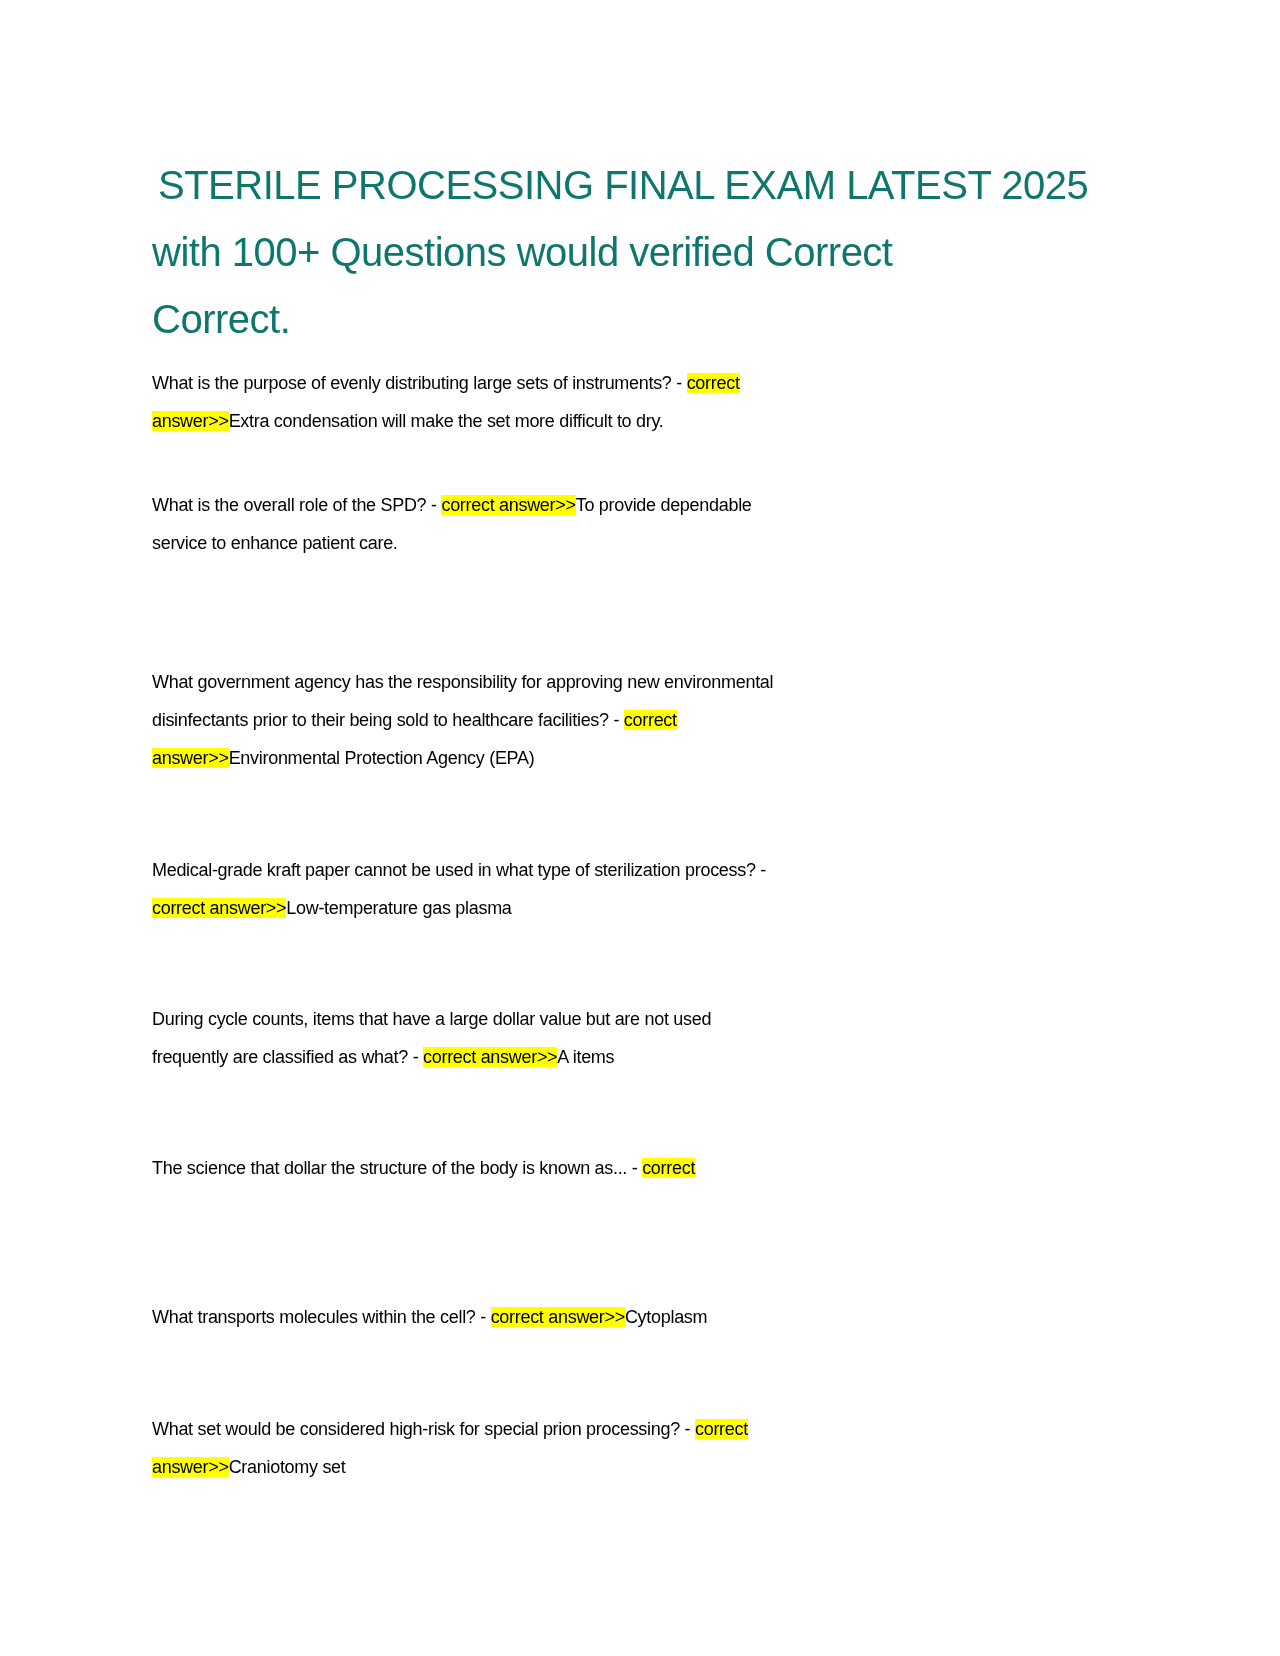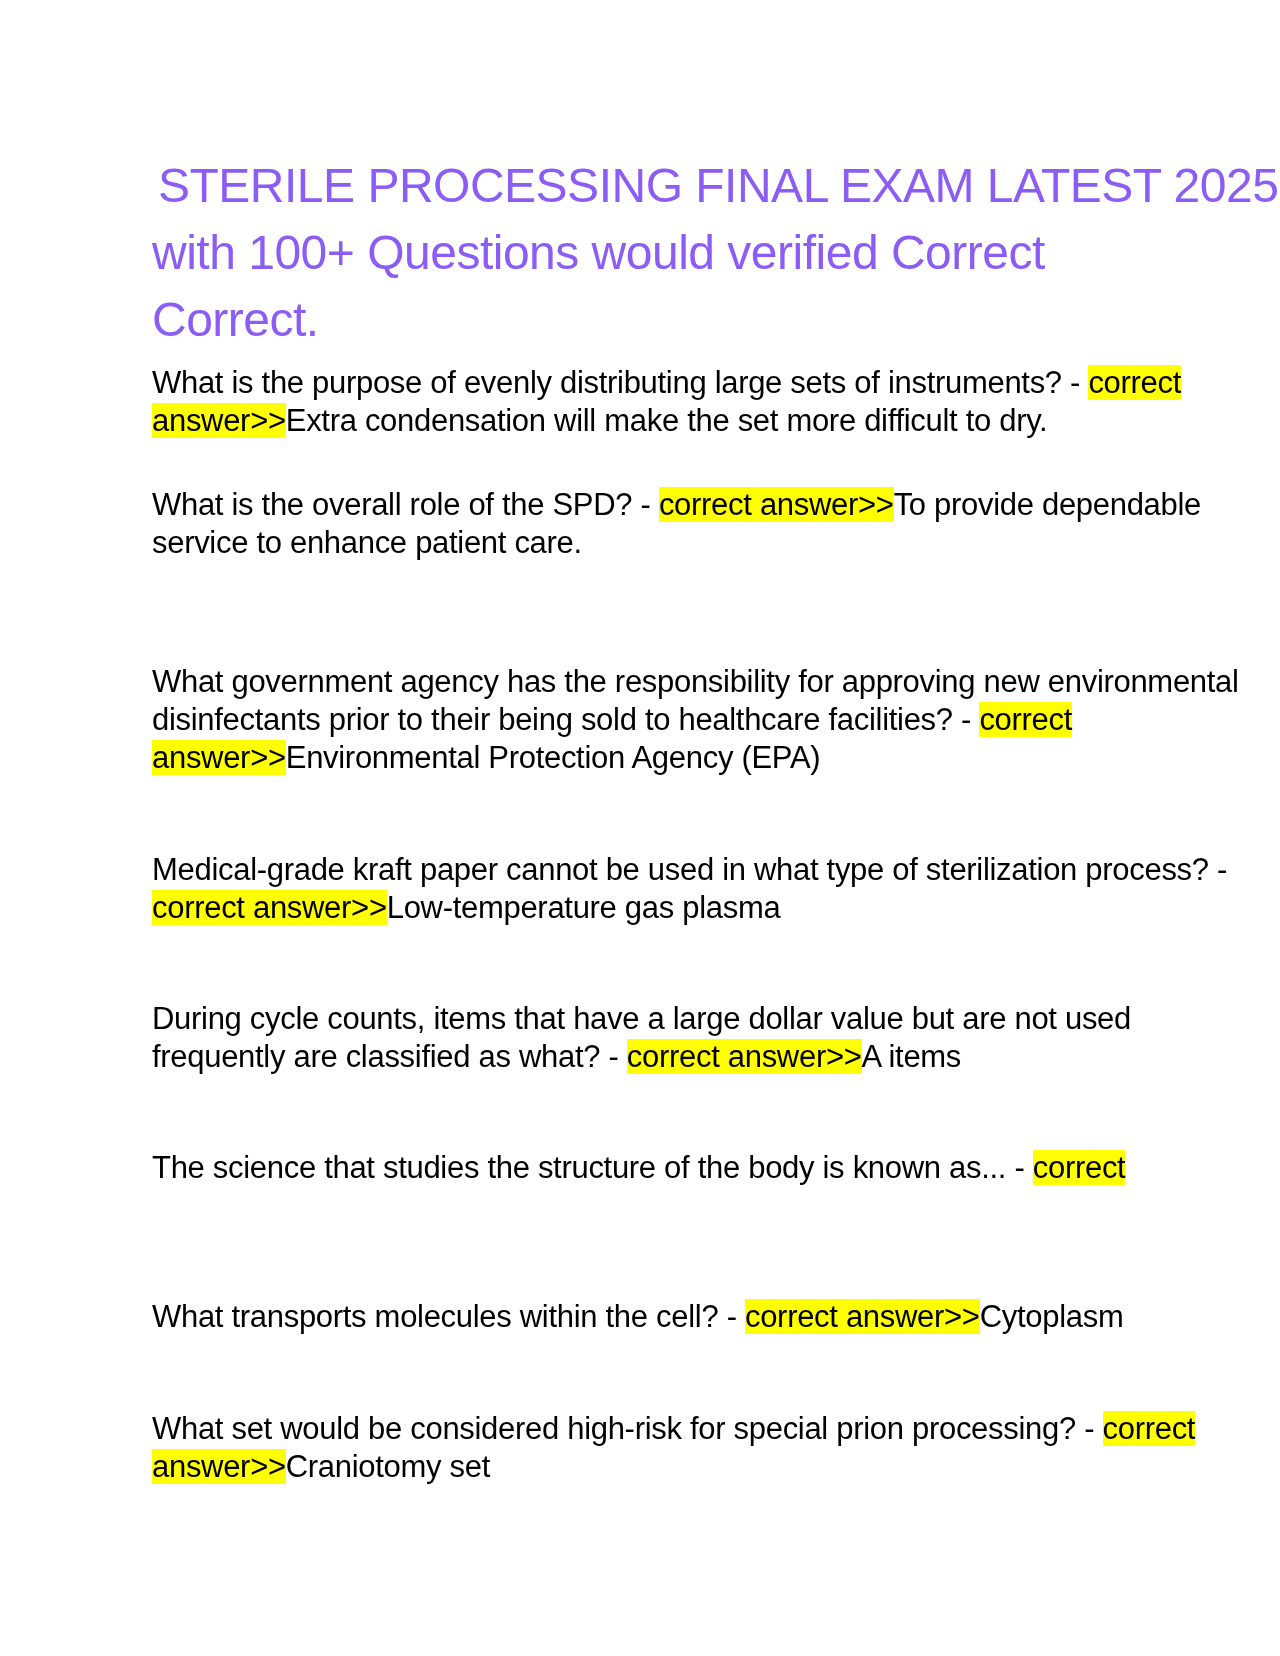--- a/index.html
+++ b/index.html
@@ -1,24 +1,24 @@
 <!DOCTYPE html>
 <html><head>
 <meta charset="utf-8">
 <style>
   html, body { margin: 0; padding: 0; background: #ffffff; }
   body { width: 1280px; height: 1656px; position: relative; overflow: hidden;
          font-family: "Liberation Sans", sans-serif; color: #000; }
   .page { position: absolute; left: 0; top: 0; width: 1280px; height: 1656px; }
   .title { position: absolute; left: 152px; top: 152px; width: 1000px;
-           color: #8b5cf6; font-family: "Liberation Sans", sans-serif;
-           font-size: 48px; line-height: 67px; letter-spacing: -0.5px; }
+           color: #0f766e; font-family: "Liberation Sans", sans-serif;
+           font-size: 40px; line-height: 67px; letter-spacing: -0.5px; }
   .title .line { display: block; white-space: nowrap; }
   .title .line.first { padding-left: 6px; }
-  .qa { position: absolute; left: 152px; width: 1000px; font-size: 31px;
+  .qa { position: absolute; left: 152px; width: 1000px; font-size: 18px;
         line-height: 38px; letter-spacing: -0.3px; }
   .qa .line { display: block; white-space: nowrap; }
   .hl { background: #ffff00; }
 </style>
 </head>
 <body>
 
 <div class="page">
 
   <div class="title">
@@ -47,21 +47,21 @@
     <span class="line"><span>Medical-grade kraft paper cannot be used in what type of sterilization process? -</span></span>
     <span class="line"><span class="hl">correct answer&gt;&gt;</span><span>Low-temperature gas plasma</span></span>
   </div>
 
   <div class="qa" style="top:1000px">
     <span class="line"><span>During cycle counts, items that have a large dollar value but are not used</span></span>
     <span class="line"><span>frequently are classified as what? - </span><span class="hl">correct answer&gt;&gt;</span><span>A items</span></span>
   </div>
 
   <div class="qa" style="top:1149px">
-    <span class="line"><span>The science that studies the structure of the body is known as... - </span><span class="hl">correct</span></span>
+    <span class="line"><span>The science that dollar the structure of the body is known as... - </span><span class="hl">correct</span></span>
   </div>
 
   <div class="qa" style="top:1410px">
     <span class="line"><span>What set would be considered high-risk for special prion processing? - </span><span class="hl">correct</span></span>
     <span class="line"><span class="hl">answer&gt;&gt;</span><span>Craniotomy set</span></span>
   </div>
 
   <div class="qa" style="top:1298px">
     <span class="line"><span>What transports molecules within the cell? - </span><span class="hl">correct answer&gt;&gt;</span><span>Cytoplasm</span></span>
   </div>

